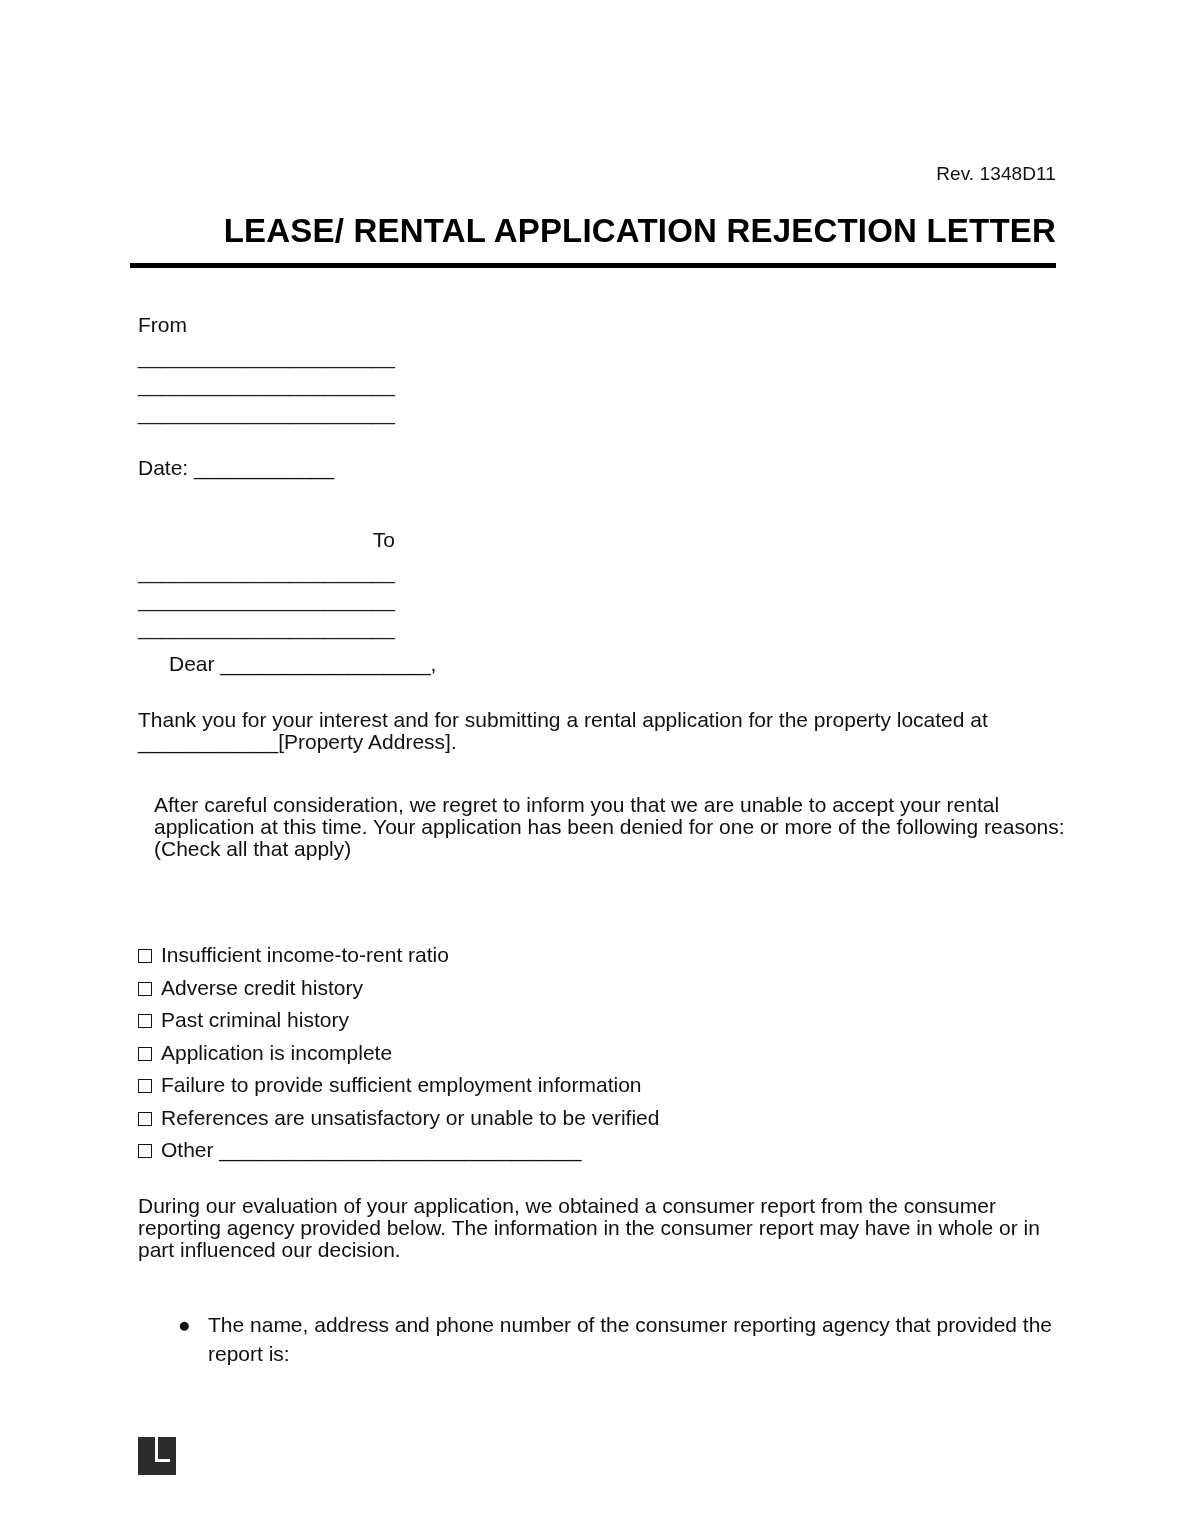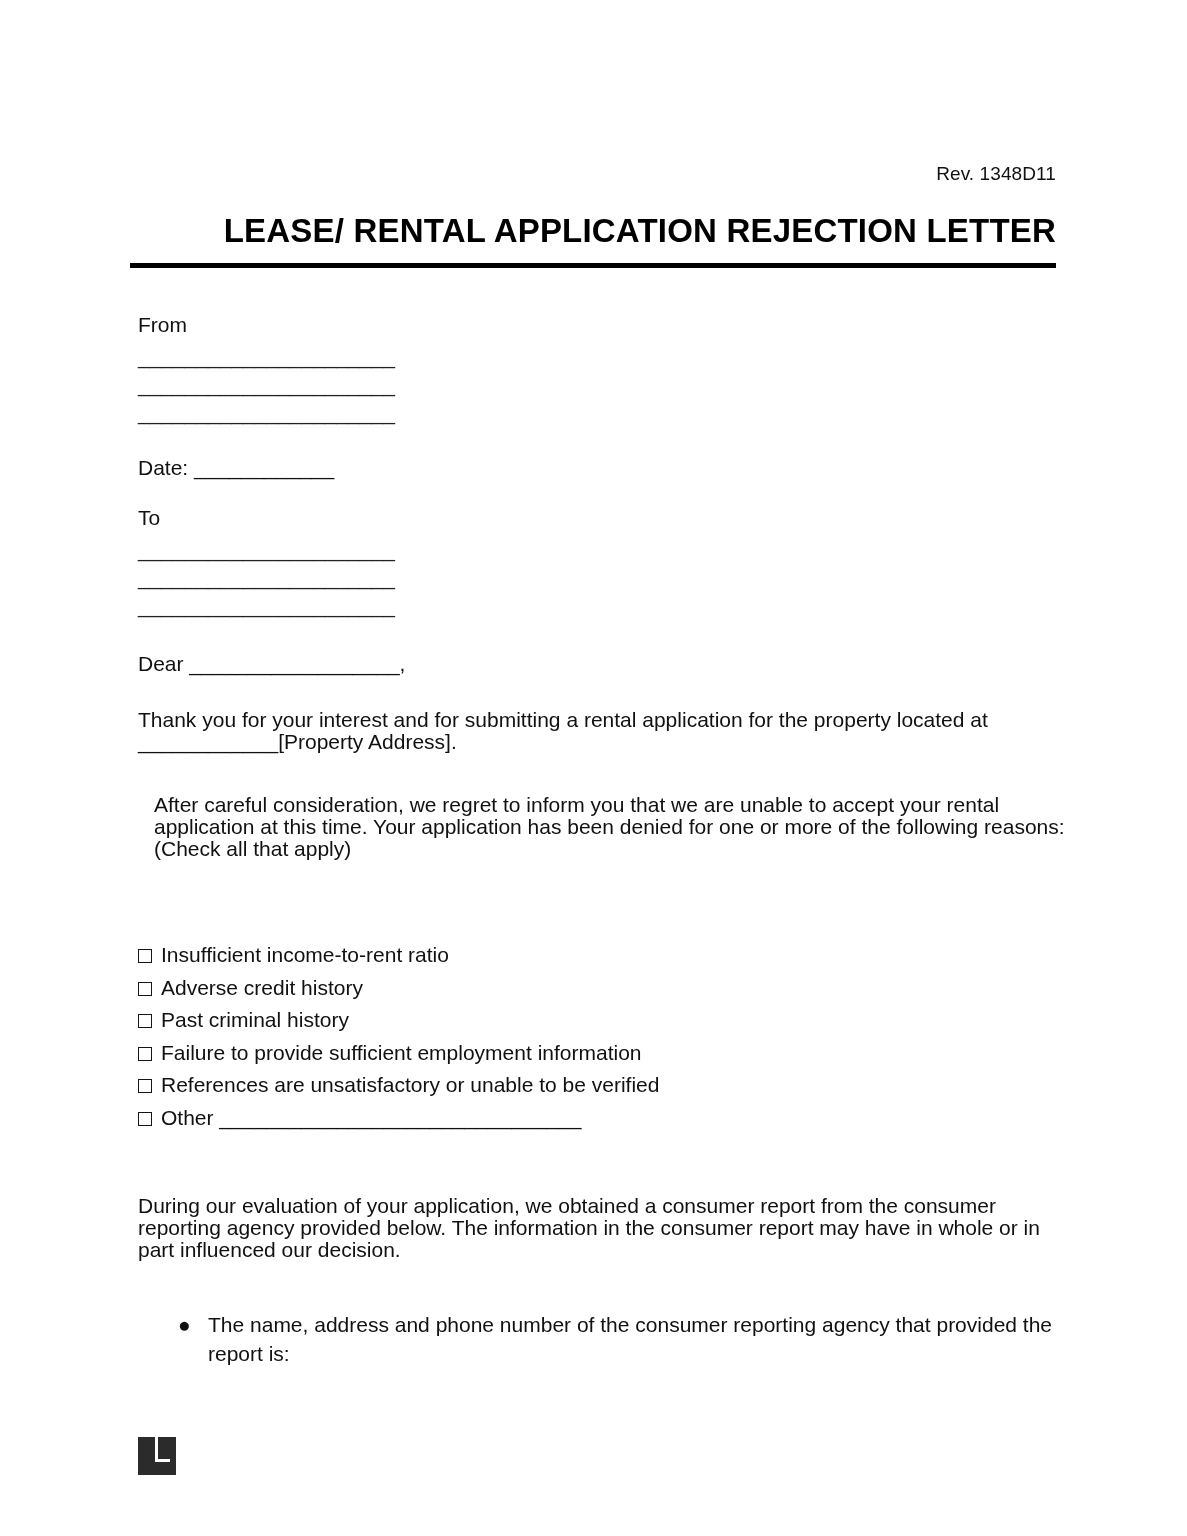--- a/index.html
+++ b/index.html
@@ -193,46 +193,49 @@
         <div class="blank-row">______________________</div>
         <div class="blank-row">______________________</div>
         <div class="blank-row">______________________</div>
       </div>
     </div>
 
     <div class="block" style="top:454px;">
       <div class="label-line">Date: ____________</div>
     </div>
 
-    <div class="block" style="top:504px;">
+    <div class="block" style="top:526px;text-align:right;">
       <div class="label-line">To</div>
       <div class="blank-stack">
         <div class="blank-row">______________________</div>
         <div class="blank-row">______________________</div>
         <div class="blank-row">______________________</div>
       </div>
     </div>
 
-    <div class="block" style="top:650px;">
+    <div class="block" style="top:650px;margin-left:31px;">
       <div class="label-line">Dear __________________,</div>
     </div>
 
     <div class="para" style="top:709px;">Thank you for your interest and for submitting a rental application for the property located at ____________[Property Address].</div>
 
     <div class="para" style="top:794px;margin-left:16px;">After careful consideration, we regret to inform you that we are unable to accept your rental application at this time. Your application has been denied for one or more of the following reasons: (Check all that apply)</div>
 
     <div class="checklist" style="top:939px;">
       <div class="check-item">
         <span class="check-box"></span><span>Insufficient income-to-rent ratio</span>
       </div>
       <div class="check-item">
         <span class="check-box"></span><span>Adverse credit history</span>
       </div>
       <div class="check-item">
         <span class="check-box"></span><span>Past criminal history</span>
+      </div>
+      <div class="check-item">
+        <span class="check-box"></span><span>Application is incomplete</span>
       </div>
       <div class="check-item">
         <span class="check-box"></span><span>Failure to provide sufficient employment information</span>
       </div>
       <div class="check-item">
         <span class="check-box"></span><span>References are unsatisfactory or unable to be verified</span>
       </div>
       <div class="check-item">
         <span class="check-box"></span><span>Other _______________________________</span>
       </div>

